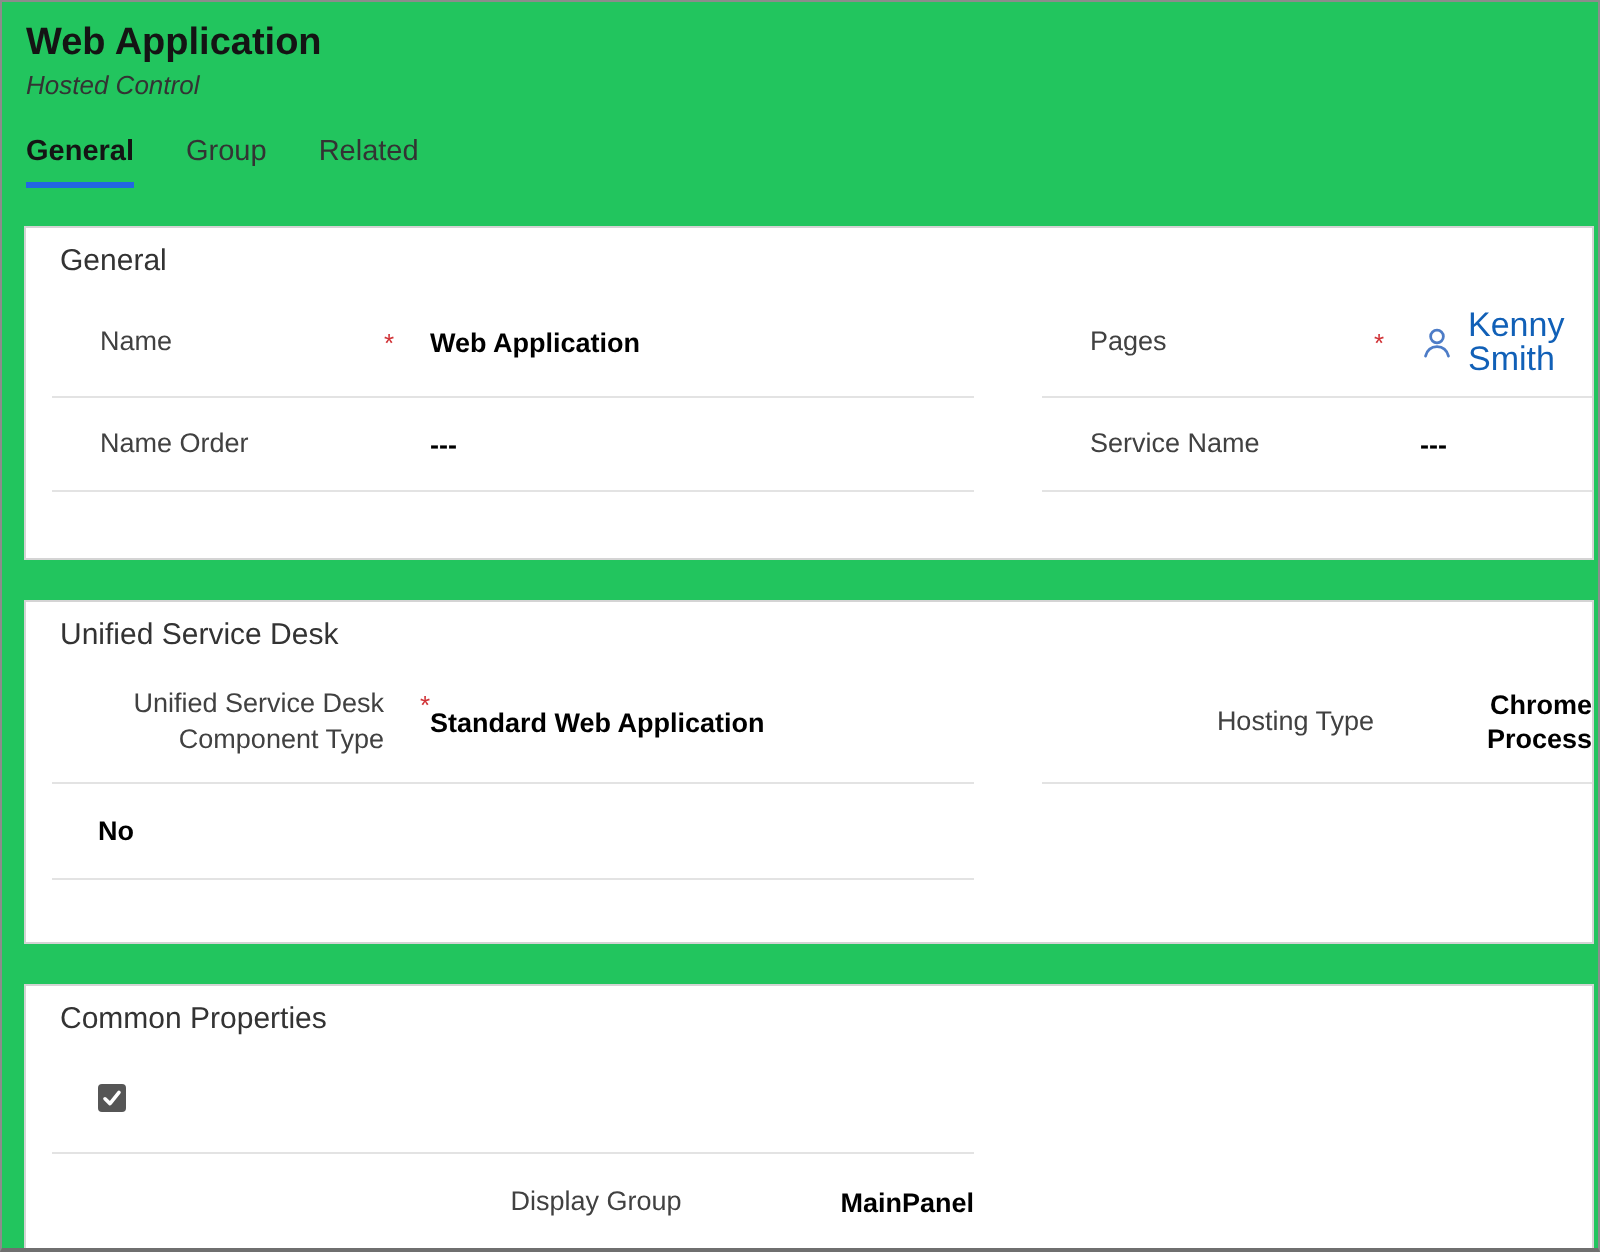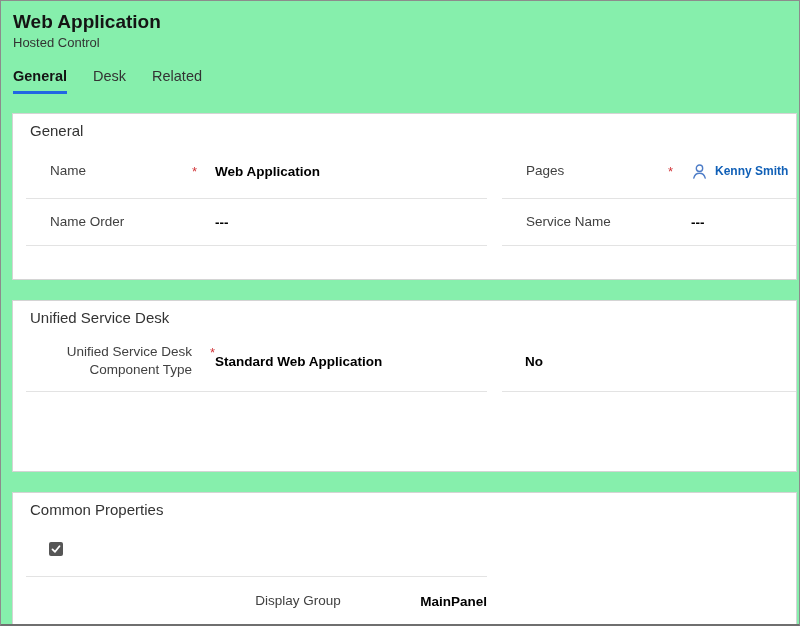--- a/index.html
+++ b/index.html
@@ -2,30 +2,30 @@
 <html><head>
 <meta charset="utf-8">
 <style>
   html, body { margin: 0; padding: 0; background: #fff; }
   .page {
     position: relative;
     width: 800px; height: 626px;
     box-sizing: border-box;
     border: 1px solid #8c8c8c;
     border-bottom: 2px solid #6f6f6f;
-    background: #86efac;
+    background: #22c55e;
     overflow: hidden;
     font-family: "Liberation Sans", "DejaVu Sans", sans-serif;
     color: #222;
   }
 
   
   .header { padding: 9px 0 0 12px; }
   .page-title { font-size: 19px; font-weight: 700; color: #141414; line-height: 23px; }
-  .page-subtitle { font-size: 13px; color: #333; margin-top: 2px; line-height: 16px; }
+  .page-subtitle { font-size: 13px; color: #333; margin-top: 2px; line-height: 16px; font-style: italic; }
 
   
   .tabs { display: flex; gap: 26px; margin: 16px 0 0 12px; }
   .tab {
     font-size: 14.5px; color: #333; padding-bottom: 6px;
     border-bottom: 3px solid transparent; cursor: pointer; line-height: 18px;
   }
   .tab.active { font-weight: 700; color: #141414; border-bottom-color: #2266e3; }
 
   
@@ -36,21 +36,21 @@
     border: 1px solid #d4d4d4;
     background: #fff;
     padding: 6px 0 0 13px;
     overflow: hidden;
   }
   .section.s1 { height: 167px; }
   .section.s2 { height: 172px; }
   .section.s3 { height: 160px; }
   .section-title { font-size: 15px; color: #333; margin: 1px 0 3px 4px; line-height: 20px; }
 
-  .fields { display: grid; grid-template-columns: 461px 1fr; column-gap: 15px; }
+  .fields { display: grid; grid-template-columns: 461px 1fr; column-gap: 34px; }
   .s1 .fields { grid-template-rows: 55px 47px; }
   .s2 .fields { grid-template-rows: 61px 48px; text-align: right; }
   .s3 .fields { grid-template-rows: 54px 48px; }
 
   .row {
     display: flex; align-items: center;
     border-bottom: 1px solid #e3e3e3;
     box-sizing: border-box;
   }
   .row.no-line { border-bottom: none; justify-content: flex-end; }
@@ -58,42 +58,42 @@
 
   .lbl {
     margin-left: 24px; width: 142px; flex: 0 0 142px;
     font-size: 13.5px; color: #414141; line-height: 1.35;
   }
   .req { width: 23px; flex: 0 0 23px; color: #d13438; font-size: 13px; font-weight: 400; }
   .req.req-top { align-self: flex-start; padding-top: 14px; }
   .val { font-size: 13.5px; font-weight: 700; color: #000; line-height: 17px; }
 
   .lookup { display: flex; align-items: center; gap: 7px; cursor: pointer; }
-  .lookup .link-text { color: #1160b7; font-size: 12px; font-weight: 700; }
+  .lookup .link-text { color: #1160b7; font-size: 17px; font-weight: 400; }
   .person-icon { display: inline-flex; }
 
   .checkbox {
     width: 14px; height: 14px; border-radius: 2px;
     background: #565656; display: inline-flex;
     align-items: center; justify-content: center; cursor: pointer;
   }
 </style>
 </head>
 <body>
 
 <div class="page">
 
   <div class="header">
     <div class="page-title">Web Application</div>
     <div class="page-subtitle">Hosted Control</div>
   </div>
 
   <div class="tabs">
     <div class="tab active">General</div>
-    <div class="tab">Desk</div>
+    <div class="tab">Group</div>
     <div class="tab">Related</div>
   </div>
 
   <div class="sections">
 
     <div class="section s1">
       <div class="section-title">General</div>
       <div class="fields">
 
         <div class="row">
@@ -134,20 +134,25 @@
     <div class="section s2">
       <div class="section-title">Unified Service Desk</div>
       <div class="fields">
 
         <div class="row">
           <div class="lbl">Unified Service Desk Component Type</div>
           <div class="req req-top">*</div>
           <div class="val">Standard Web Application</div>
         </div>
 
+        <div class="row">
+          <div class="lbl">Hosting Type</div>
+          <div class="req"></div>
+          <div class="val">Chrome Process</div>
+        </div>
 
         <div class="row">
           <div class="req"></div>
           <div class="val">No</div>
         </div>
 
         <div class="spacer"></div>
 
       </div>
     </div>

